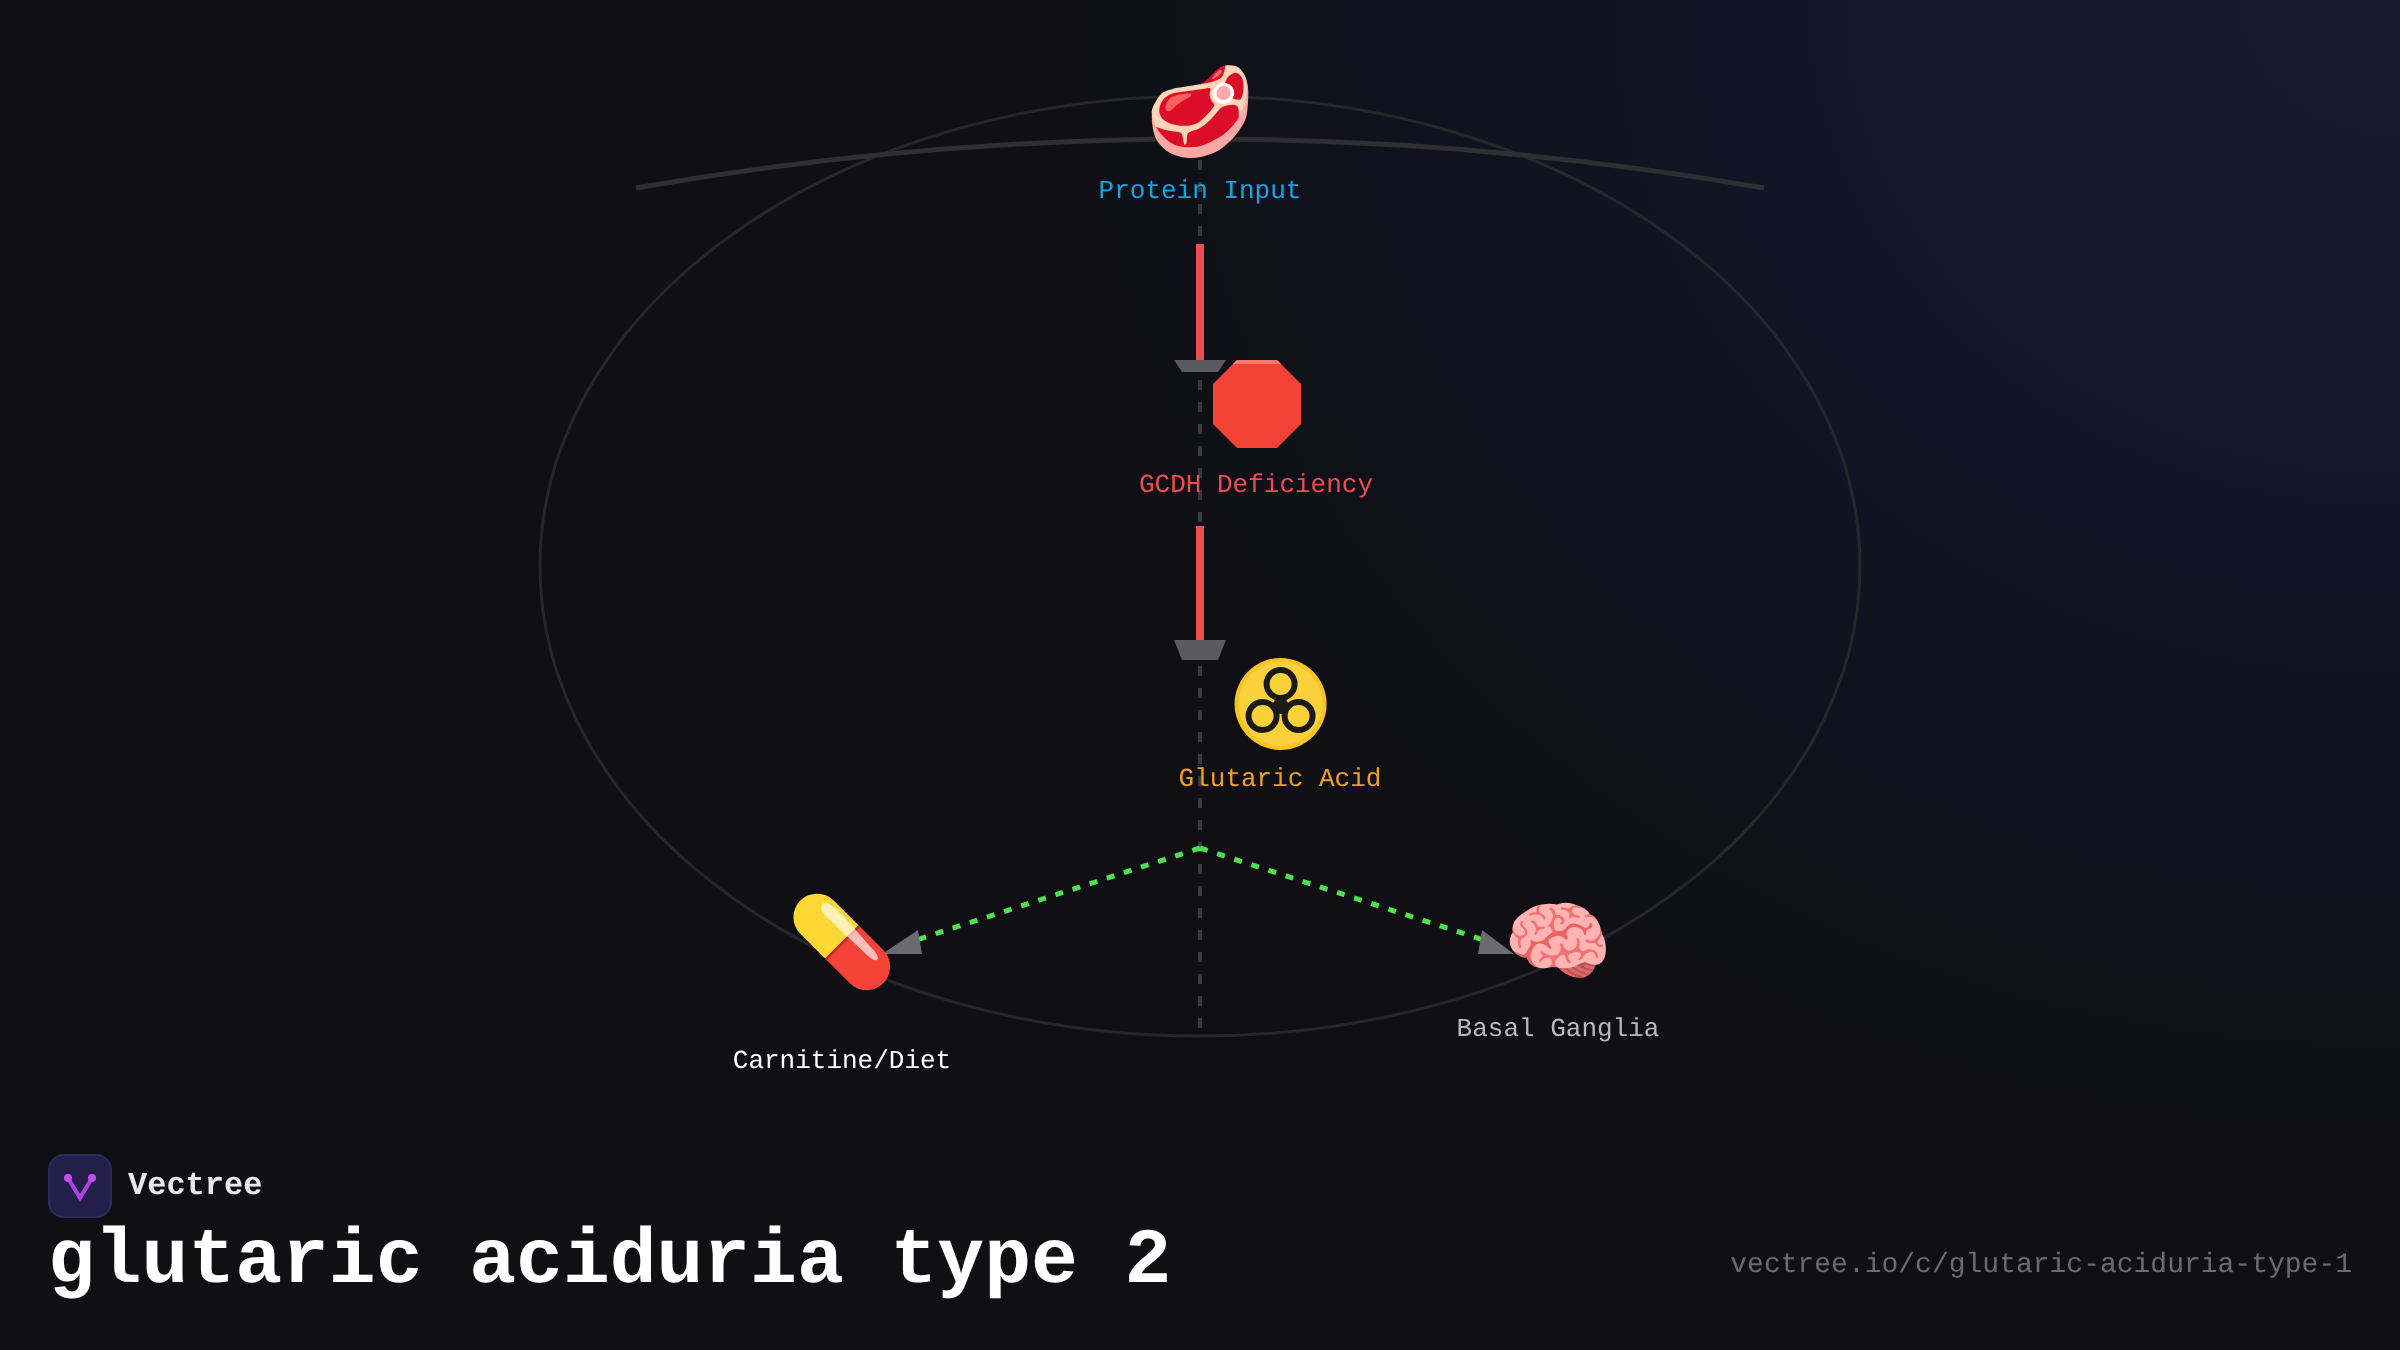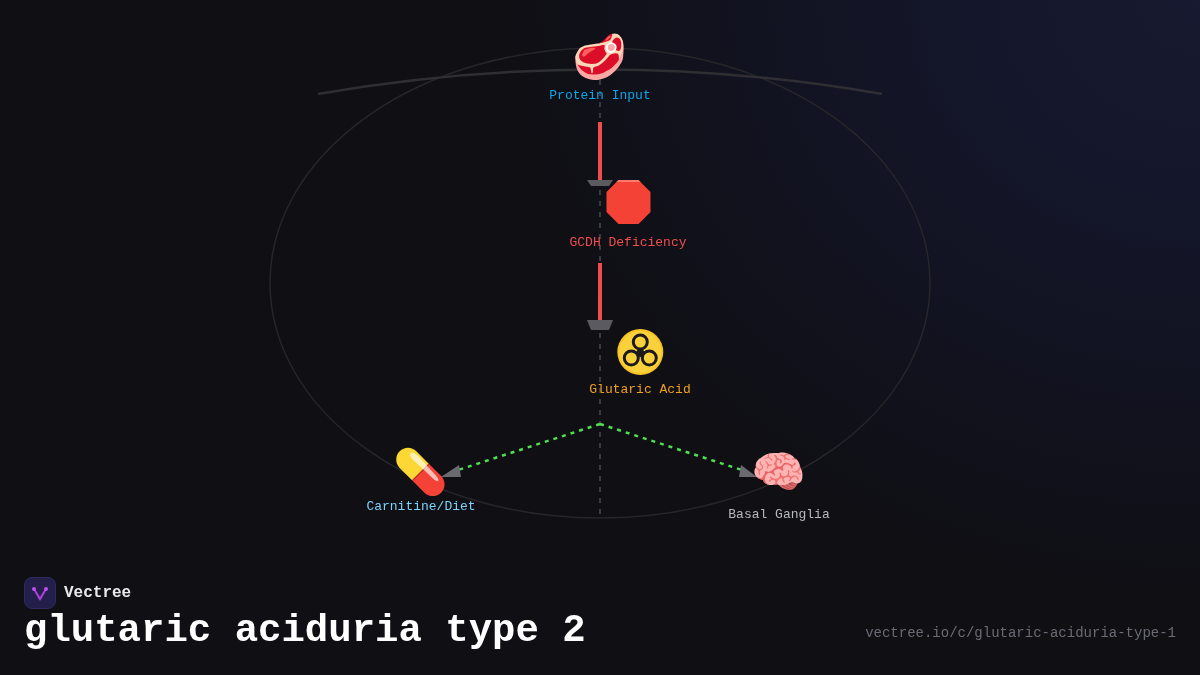--- a/index.html
+++ b/index.html
@@ -69,21 +69,21 @@
       <circle cx="15" cy="30" r="7"></circle>
       <circle cx="33" cy="30" r="7"></circle>
     </g>
     <circle cx="24" cy="25" r="4" fill="#1a1a1a"></circle>
   </svg>
   <span class="label" style="color:#f0a020; margin-top:6px;">Glutaric Acid</span>
 </div>
 
 <div class="node" style="left:421px; top:451px;">
   <span class="emoji">💊</span>
-  <span class="label" style="color:#7dd3fc; margin-top:0;">Carnitine/Diet</span>
+  <span class="label" style="color:#ffffff; margin-top:24px;">Carnitine/Diet</span>
 </div>
 
 <div class="node" style="left:779px; top:451px;">
   <span class="emoji">🧠</span>
   <span class="label" style="color:#b8b8c0; margin-top:8px;">Basal Ganglia</span>
 </div>
 
 <div class="footer-brand">
   <div class="logo">
     <svg width="20" height="20" viewBox="0 0 20 20">

